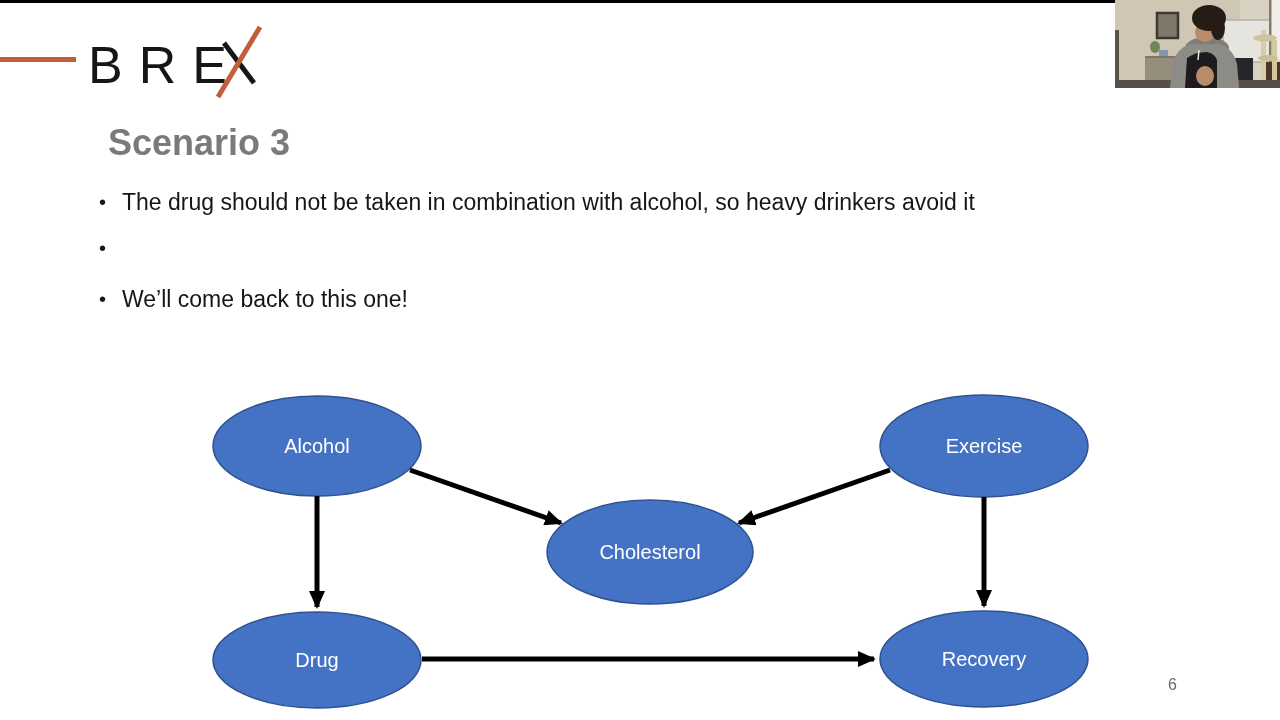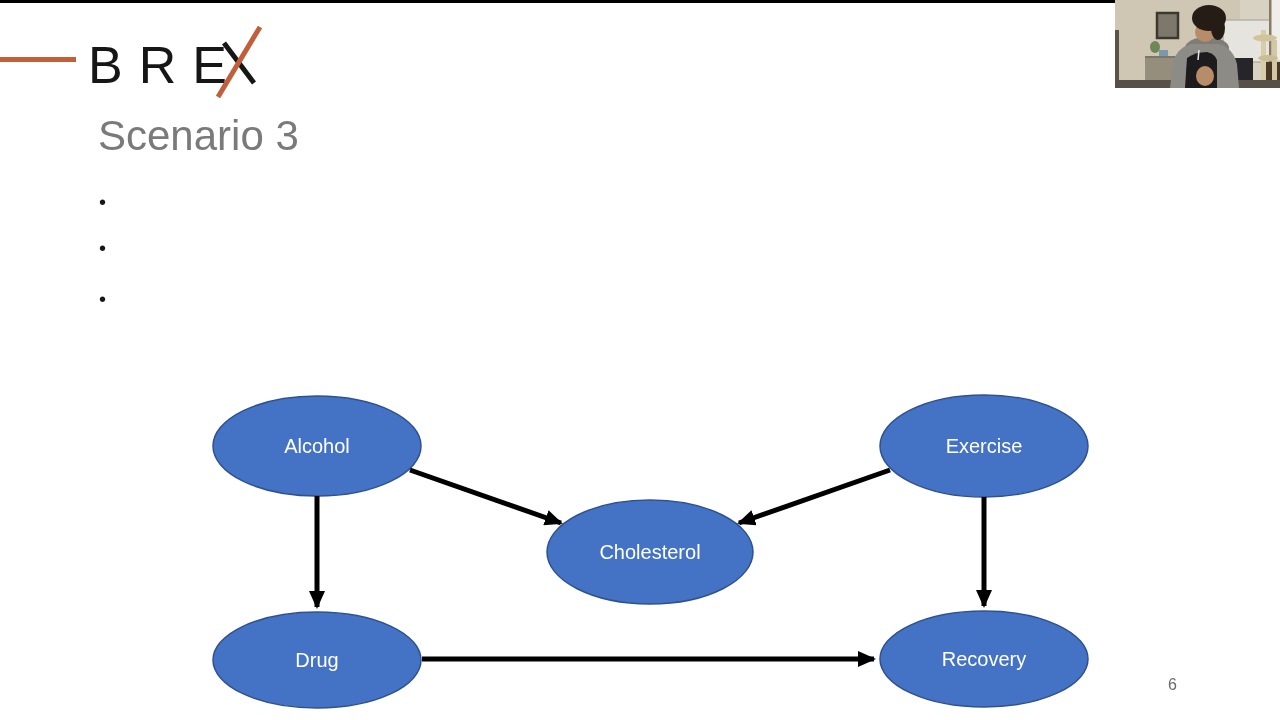--- a/index.html
+++ b/index.html
@@ -19,23 +19,23 @@
     position: absolute; left: 0; top: 10px;
   }
   .logo-letters {
     font-family: "Liberation Sans", sans-serif;
     font-size: 52px;
     letter-spacing: 16px;
     fill: #161616;
   }
   .slide-title {
     position: absolute; left: 96px; top: 110px;
-    margin: 2px;
-    font-size: 42px;
-    font-weight: 400;
+    margin: 12px;
+    font-size: 36px;
+    font-weight: 700;
     color: #7a7a7a;
   }
   .bullet {
     position: absolute; left: 99px;
     width: 1060px;
     font-size: 23px;
     color: #161616;
     display: flex;
     line-height: 28px;
   }
@@ -81,26 +81,28 @@
   <g>
     <line x1="224" y1="33" x2="254" y2="73" stroke="#161616" stroke-width="5"></line>
     <line x1="218" y1="87" x2="260" y2="17" stroke="#C05F3C" stroke-width="5"></line>
   </g>
 </svg>
 
 <h1 class="slide-title">Scenario 3</h1>
 
 <div class="bullet bullet-1">
   <span class="dot">•</span>
+  <span>The drug should not be taken in combination with alcohol, so heavy drinkers avoid it</span>
 </div>
 <div class="bullet bullet-2">
   <span class="dot">•</span>
 </div>
 <div class="bullet bullet-3">
   <span class="dot">•</span>
+  <span>We’ll come back to this one!</span>
 </div>
 
 <svg class="diagram-svg" width="950" height="340" viewBox="0 0 950 340">
   <defs>
     <marker id="arrowhead" markerWidth="20" markerHeight="16" refX="16" refY="8" orient="auto" markerUnits="userSpaceOnUse">
       <path d="M0,0 L18,8 L0,16 Z" fill="#000000"></path>
     </marker>
   </defs>
 
   <g>

